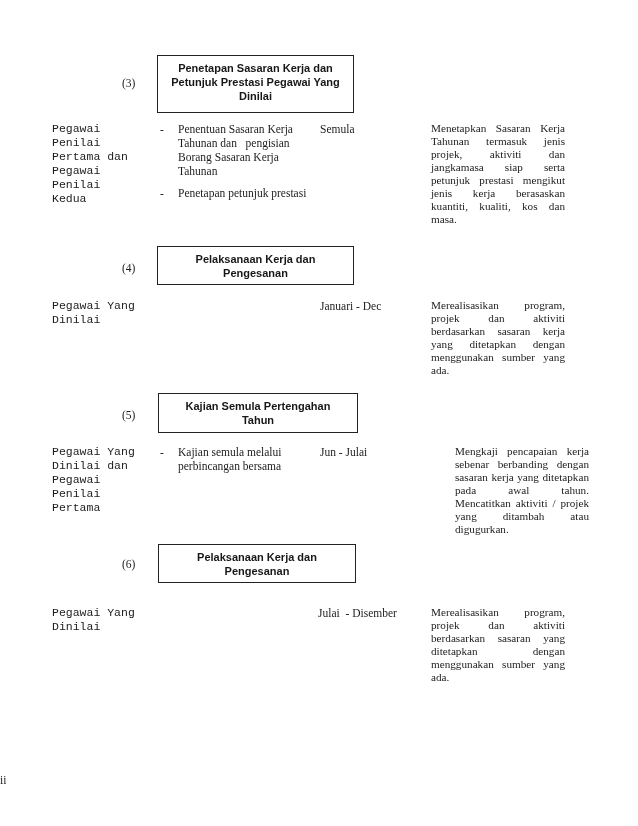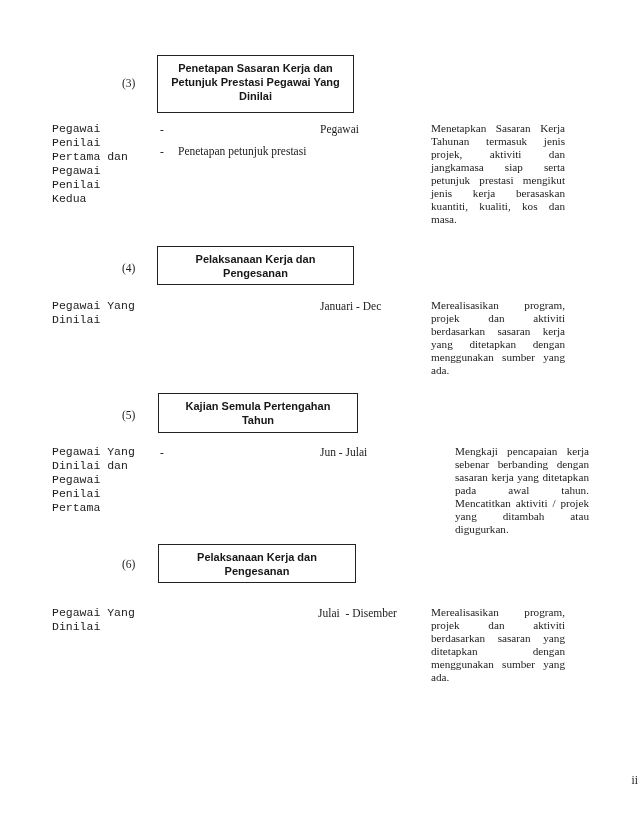--- a/index.html
+++ b/index.html
@@ -49,21 +49,21 @@
   .desc {
     text-align: justify;
     font-size: 11.2px;
     line-height: 13px;
   }
   .footer {
     position: absolute;
     left: 0;
     top: 773px;
     width: 638px;
-    text-align: right;
+    text-align: left;
     font-size: 11.5px;
     line-height: 14px;
   }
 </style>
 </head>
 <body>
 
 <div class="page">
 
   <section>
@@ -73,27 +73,31 @@
 Petunjuk Prestasi Pegawai Yang
 Dinilai</div>
     </div>
     <div class="col who" style="left:52px; top:122px; width:96px;">Pegawai Penilai
 Pertama dan
 Pegawai Penilai
 Kedua</div>
     <div class="col acts" style="left:160px; top:122px; width:156px;">
       <div class="activity">
         <span class="dash">-</span>
+        <span class="act-text">Penentuan Sasaran Kerja
+Tahunan dan   pengisian
+Borang Sasaran Kerja
+Tahunan</span>
       </div>
       <div class="activity">
         <span class="dash">-</span>
         <span class="act-text">Penetapan petunjuk prestasi</span>
       </div>
     </div>
-    <div class="col period" style="left:320px; top:122px; width:104px;">Pegawai</div>
+    <div class="col period" style="left:320px; top:122px; width:104px;">Semula</div>
     <div class="col desc" style="left:431px; top:122px; width:134px;">Menetapkan Sasaran Kerja Tahunan termasuk jenis projek, aktiviti dan jangkamasa siap serta petunjuk prestasi mengikut jenis kerja berasaskan kuantiti, kualiti, kos dan masa.</div>
   </section>
 
   <section>
     <div class="num" style="left:122px; top:261px;">(4)</div>
     <div class="flow-box" style="left:157px; top:246px; width:197px; height:39px;">
       <div class="flow-box-title">Pelaksanaan Kerja dan
 Pengesanan</div>
     </div>
     <div class="col who" style="left:52px; top:299px; width:96px;">Pegawai Yang
@@ -108,20 +112,22 @@
       <div class="flow-box-title">Kajian Semula Pertengahan
 Tahun</div>
     </div>
     <div class="col who" style="left:52px; top:445px; width:96px;">Pegawai Yang
 Dinilai dan
 Pegawai Penilai
 Pertama</div>
     <div class="col acts" style="left:160px; top:445px; width:156px;">
       <div class="activity">
         <span class="dash">-</span>
+        <span class="act-text">Kajian semula melalui
+perbincangan bersama</span>
       </div>
     </div>
     <div class="col period" style="left:320px; top:445px; width:104px;">Jun - Julai</div>
     <div class="col desc" style="left:455px; top:445px; width:134px;">Mengkaji pencapaian kerja sebenar berbanding dengan sasaran kerja yang ditetapkan pada awal tahun. Mencatitkan aktiviti / projek yang ditambah atau digugurkan.</div>
   </section>
 
   <section>
     <div class="num" style="left:122px; top:557px;">(6)</div>
     <div class="flow-box" style="left:158px; top:544px; width:198px; height:39px;">
       <div class="flow-box-title">Pelaksanaan Kerja dan

